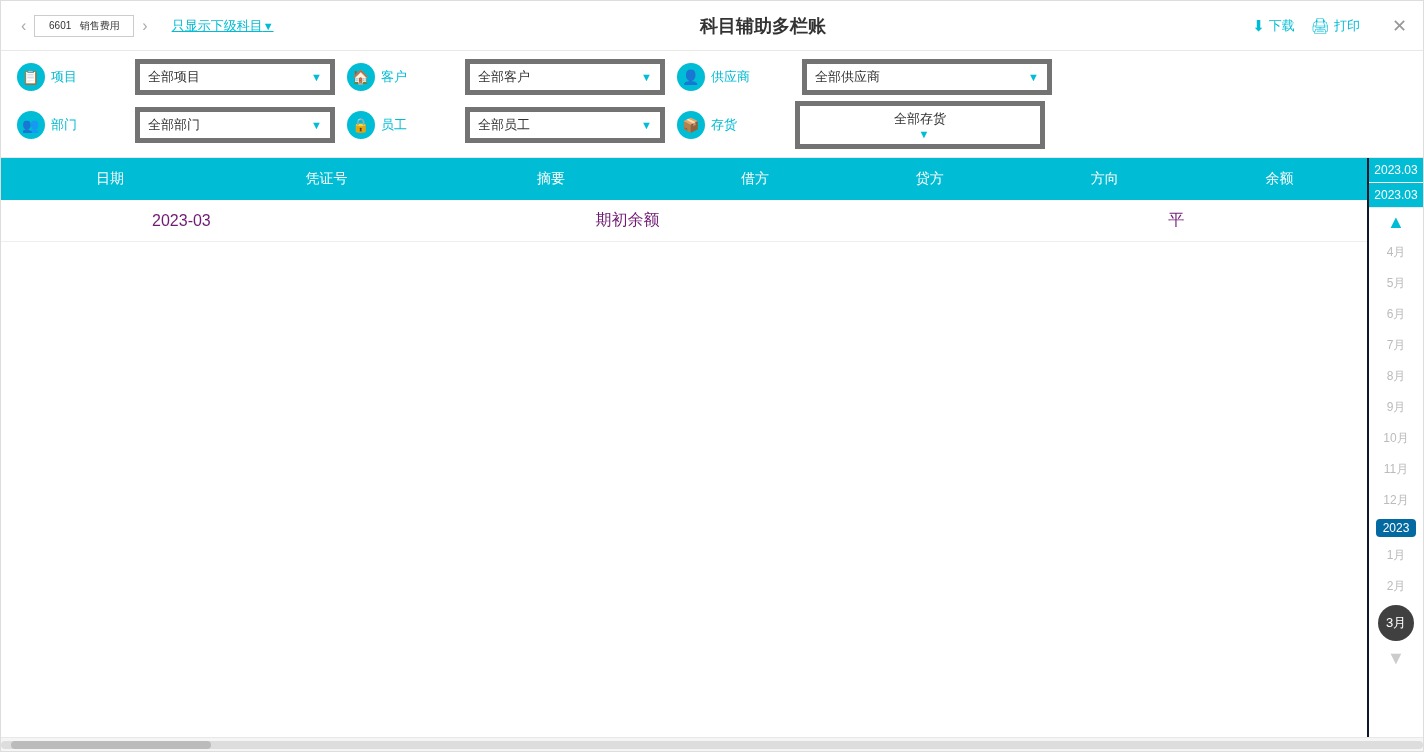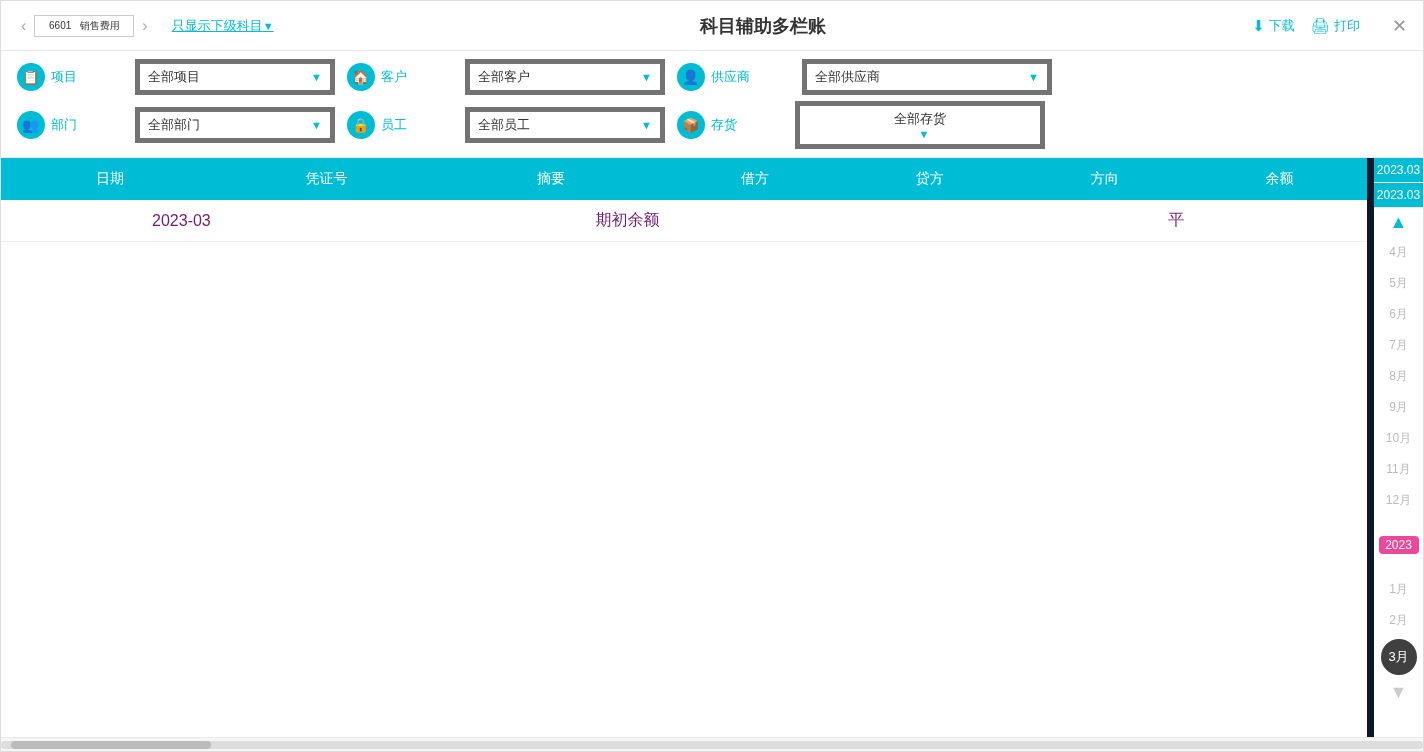--- a/index.html
+++ b/index.html
@@ -176,21 +176,21 @@
       padding: 10px 8px;
       text-align: right;
       font-size: 16px;
       color: #701a75;
     }
 
     
     .month-panel {
       width: 56px;
       background: #fff;
-      border-left: 7px solid #0f172a;
+      border-left: 2px solid #0f172a;
       display: flex;
       flex-direction: column;
       align-items: center;
       overflow-y: auto;
       overflow-x: hidden;
     }
     .scroll-arrow {
       color: #00bcd4;
       font-size: 18px;
       cursor: pointer;
@@ -364,21 +364,21 @@
 
       <div style="width: 100%; text-align: center; padding: 7px 0px; font-size: 12px; color: rgb(187, 187, 187); cursor: pointer;">4月</div>
           <div style="width: 100%; text-align: center; padding: 7px 0px; font-size: 12px; color: rgb(187, 187, 187); cursor: pointer;">5月</div>
           <div style="width: 100%; text-align: center; padding: 7px 0px; font-size: 12px; color: rgb(187, 187, 187); cursor: pointer;">6月</div>
           <div style="width: 100%; text-align: center; padding: 7px 0px; font-size: 12px; color: rgb(187, 187, 187); cursor: pointer;">7月</div>
           <div style="width: 100%; text-align: center; padding: 7px 0px; font-size: 12px; color: rgb(187, 187, 187); cursor: pointer;">8月</div>
           <div style="width: 100%; text-align: center; padding: 7px 0px; font-size: 12px; color: rgb(187, 187, 187); cursor: pointer;">9月</div>
           <div style="width: 100%; text-align: center; padding: 7px 0px; font-size: 12px; color: rgb(187, 187, 187); cursor: pointer;">10月</div>
           <div style="width: 100%; text-align: center; padding: 7px 0px; font-size: 12px; color: rgb(187, 187, 187); cursor: pointer;">11月</div>
           <div style="width: 100%; text-align: center; padding: 7px 0px; font-size: 12px; color: rgb(187, 187, 187); cursor: pointer;">12月</div>
-          <div style="background: #ec4899; color: rgb(255, 255, 255); border-radius: 4px; width: 40px; padding: 2px 4px; margin: 20px auto; font-size: 12px; text-align: center; cursor: pointer;">2023</div>
+          <div style="background: #0369a1; color: rgb(255, 255, 255); border-radius: 4px; width: 40px; padding: 2px 4px; margin: 3px auto; font-size: 12px; text-align: center; cursor: pointer;">2023</div>
           <div style="width: 100%; text-align: center; padding: 7px 0px; font-size: 12px; color: rgb(187, 187, 187); cursor: pointer;">1月</div>
           <div style="width: 100%; text-align: center; padding: 7px 0px; font-size: 12px; color: rgb(187, 187, 187); cursor: pointer;">2月</div>
           <div style="background: #404040; color: rgb(255, 255, 255); border-radius: 50%; width: 36px; height: 36px; display: flex; align-items: center; justify-content: center; margin: 3px auto; font-size: 13px; cursor: pointer;">3月</div>
         </div>
 
       <div class="scroll-arrow-gray" style="color:#ccc;">▼</div>
     </div>
 
   </div>
 

